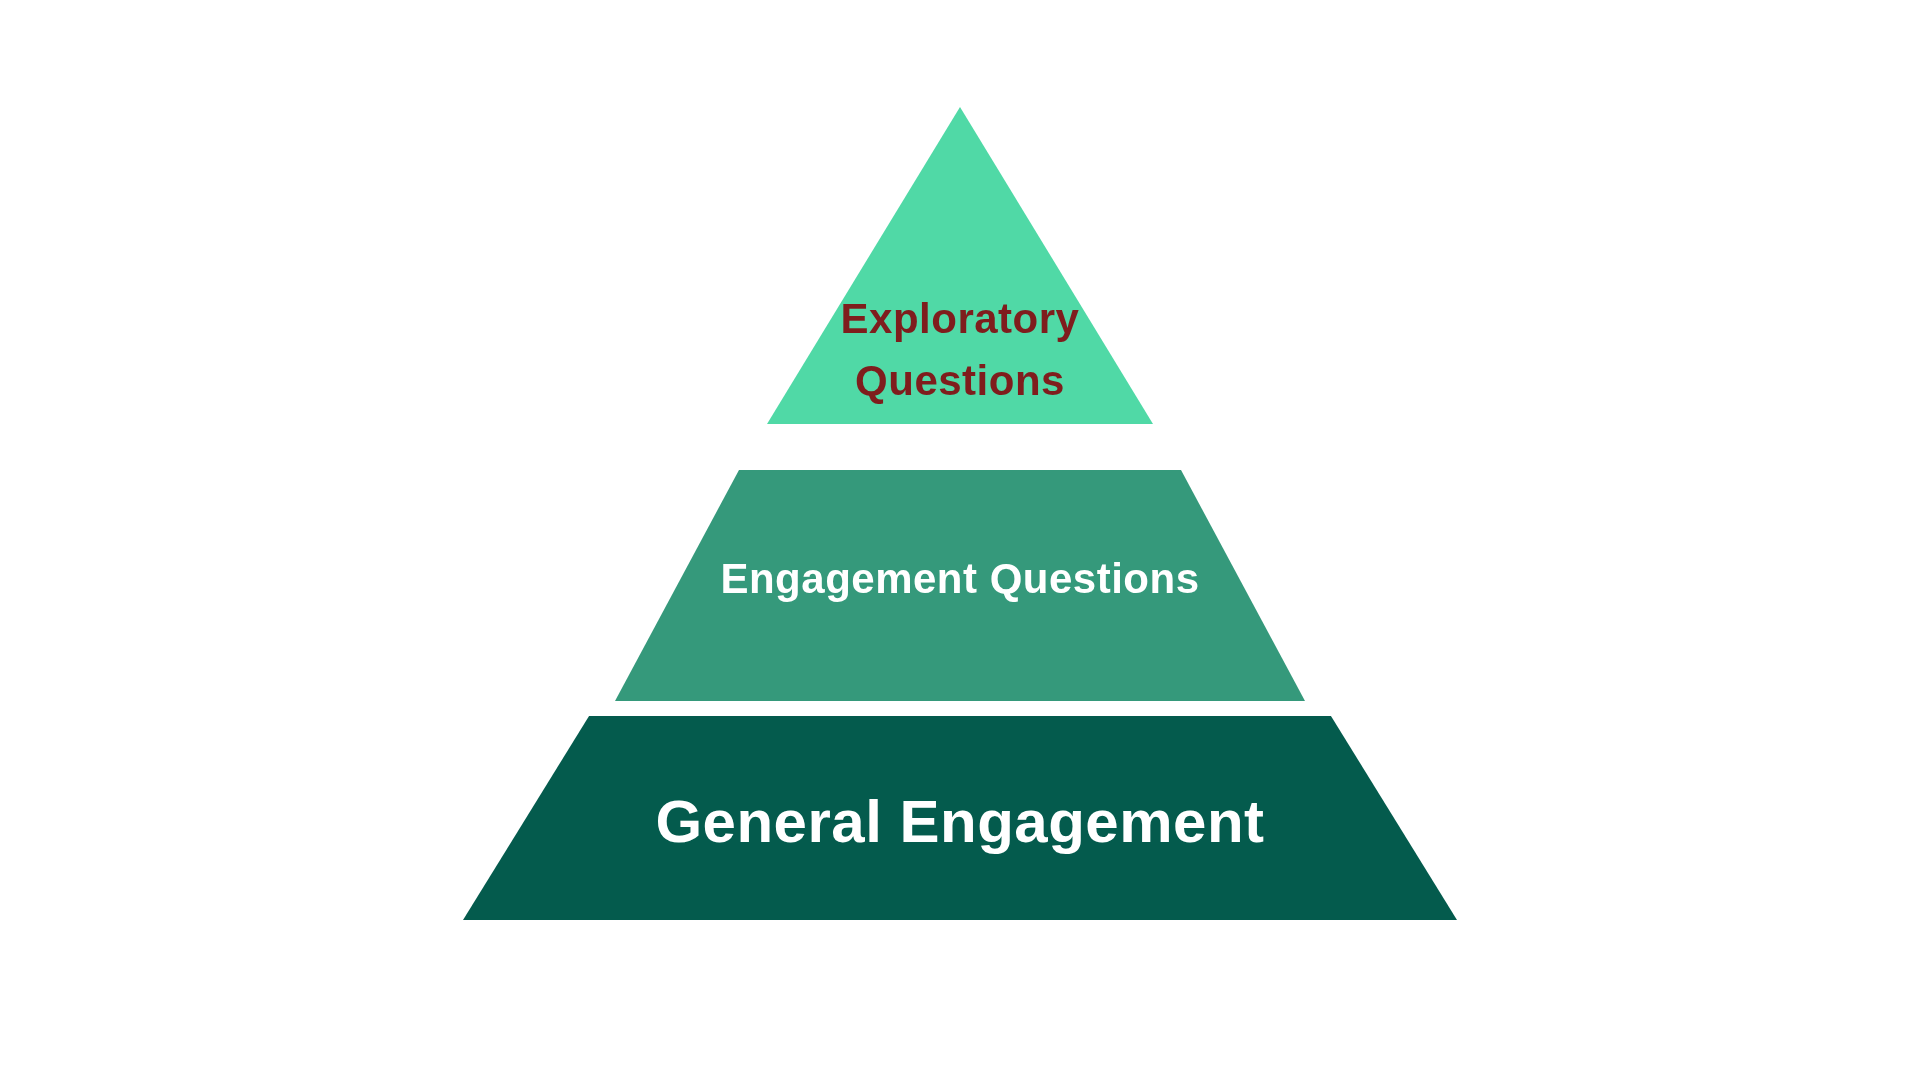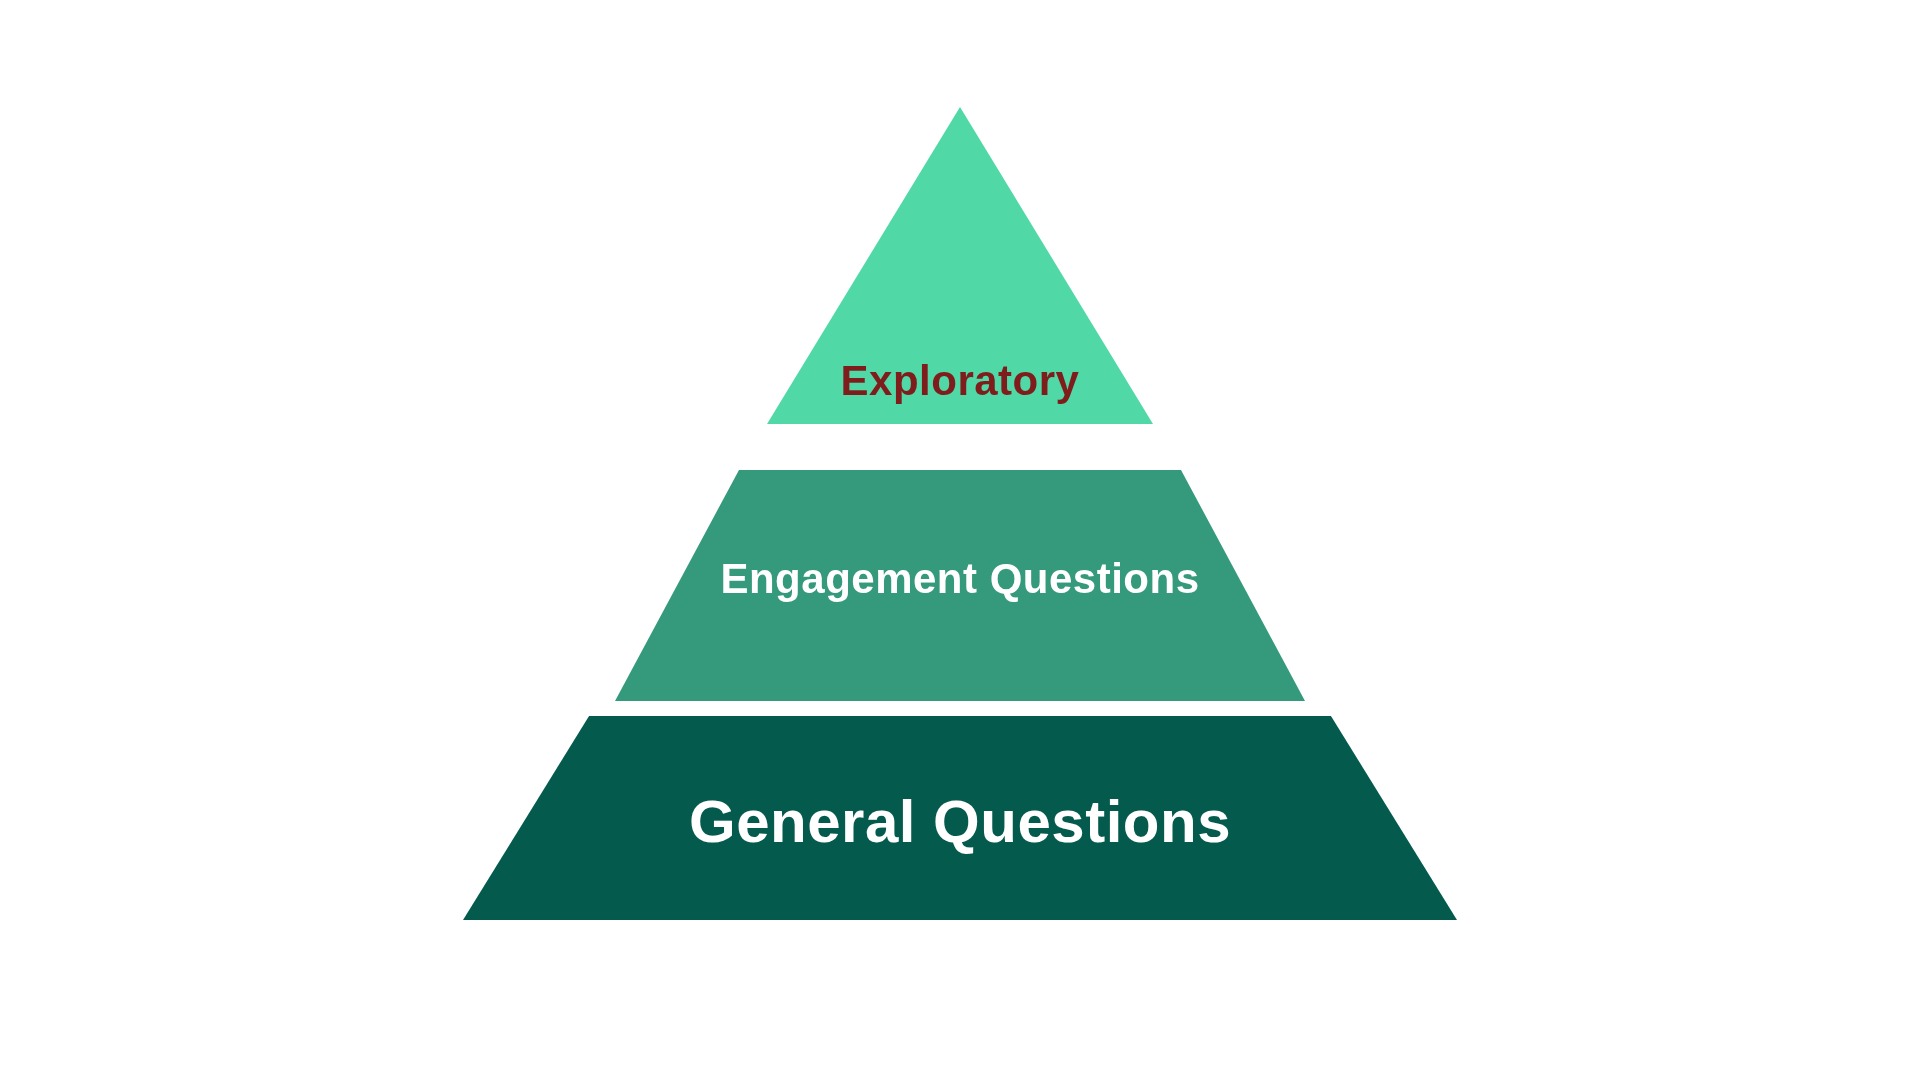--- a/index.html
+++ b/index.html
@@ -73,28 +73,29 @@
   }
 </style>
 </head>
 <body>
 
 <div class="canvas">
 
   <div class="tier tier-top" style="background: rgb(80, 217, 166);">
     <div class="label label-top" style="color: #7f1d1d;">
       <div>Exploratory</div>
+      <div>Questions</div>
     </div>
   </div>
 
   <div class="tier tier-middle" style="background: rgb(53, 153, 123);">
     <div class="label label-middle" style="color: rgb(255, 255, 255);">
       <div>Engagement Questions</div>
     </div>
   </div>
 
   <div class="tier tier-bottom" style="background: rgb(4, 91, 77);">
     <div class="label label-bottom" style="color: rgb(255, 255, 255);">
-      <div>General Questions</div>
+      <div>General Engagement</div>
     </div>
   </div>
 
 </div>
 
 </body></html>

